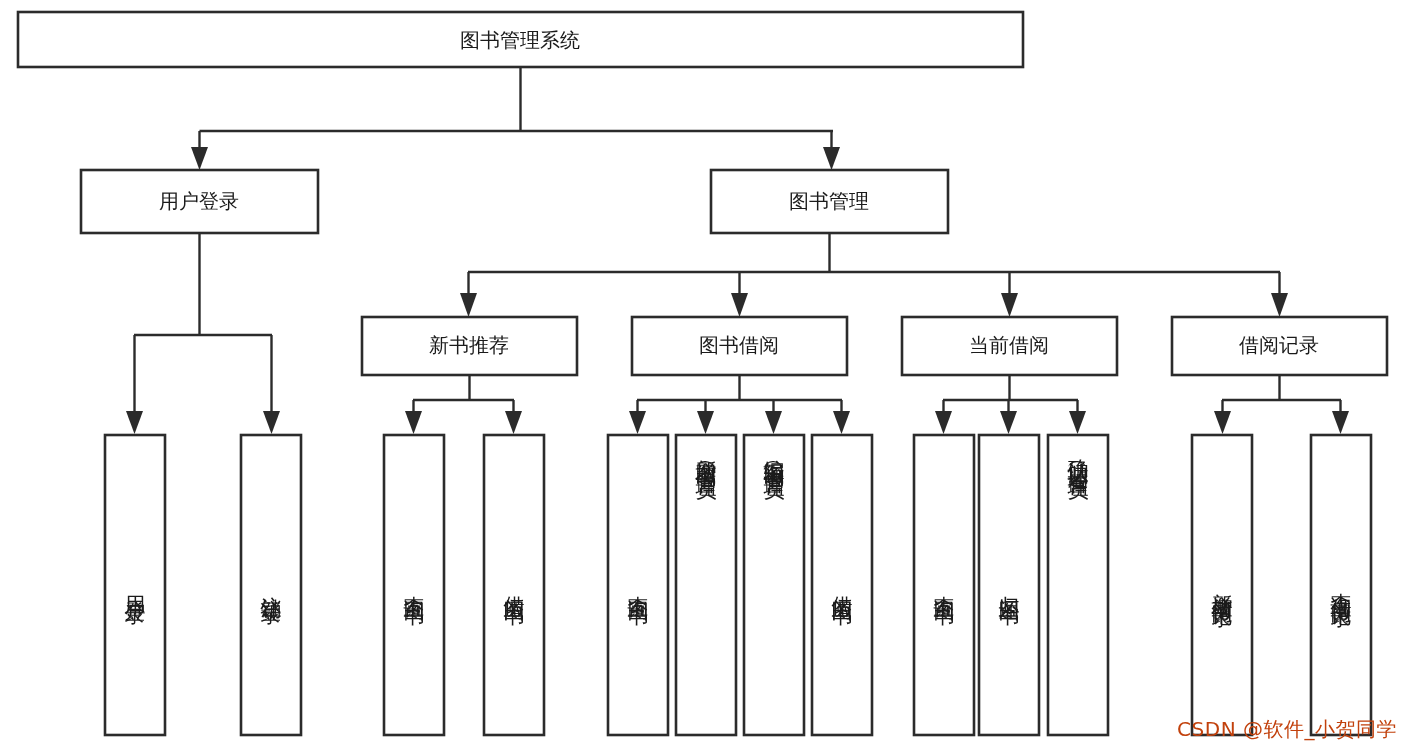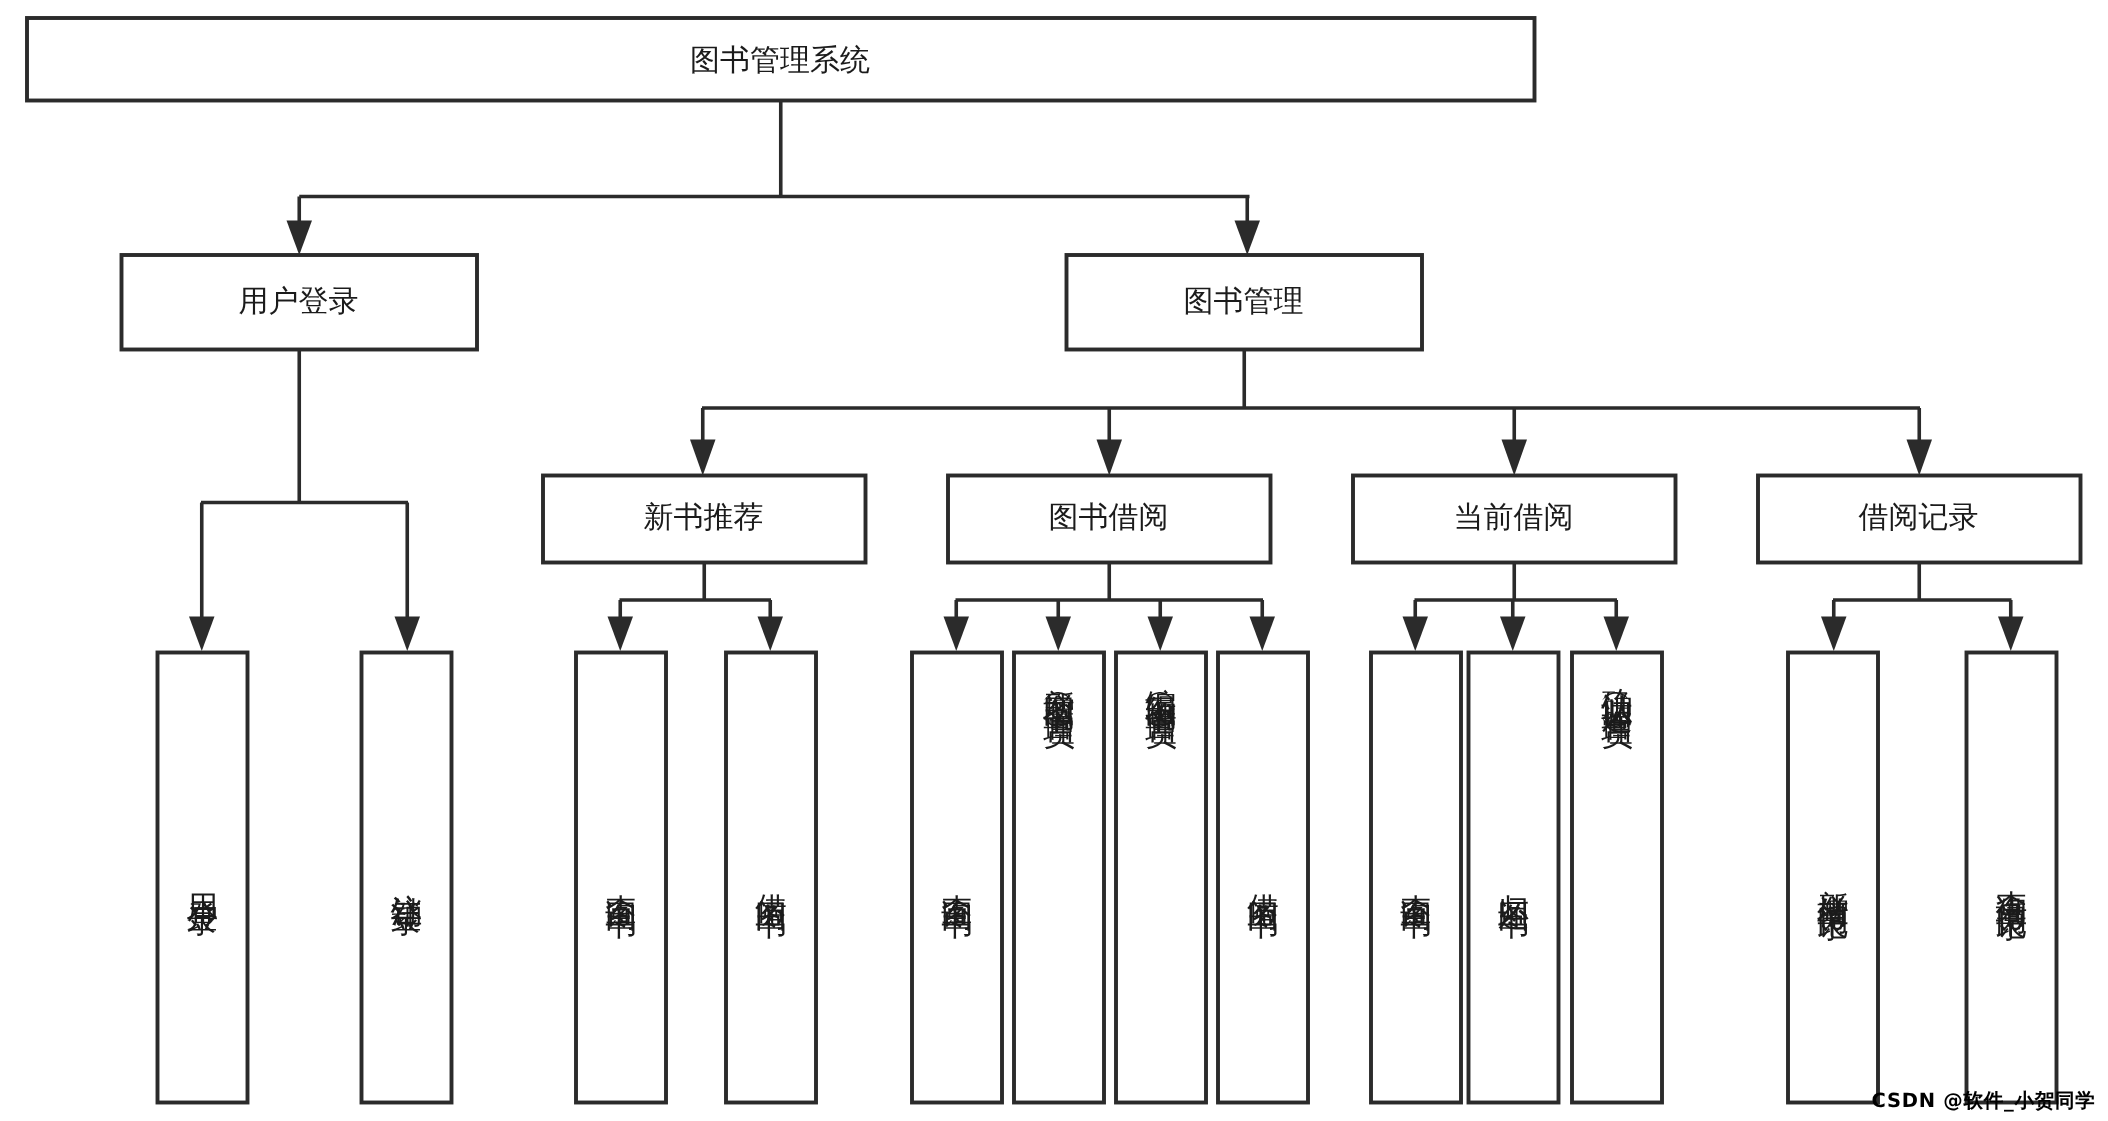--- a/index.html
+++ b/index.html
@@ -62,25 +62,24 @@
     line-height: 1.05;
     letter-spacing: 3px;
     color: #1b1b1b;
     white-space: nowrap;
   }
   .watermark {
     position: absolute;
     right: 8px;
     bottom: 4px;
     font-family: "DejaVu Sans", "Liberation Sans", sans-serif;
-    font-size: 13px;
-    color: #000000;
+    font-size: 20px;
+    color: #c2410c;
     white-space: nowrap;
     letter-spacing: 0.5px;
-    font-weight: bold;
   }
 </style>
 </head>
 <body>
 
 <div id="diagram-root">
 
   <svg class="flow" viewBox="0 0 1405 747">
 
     <g>

